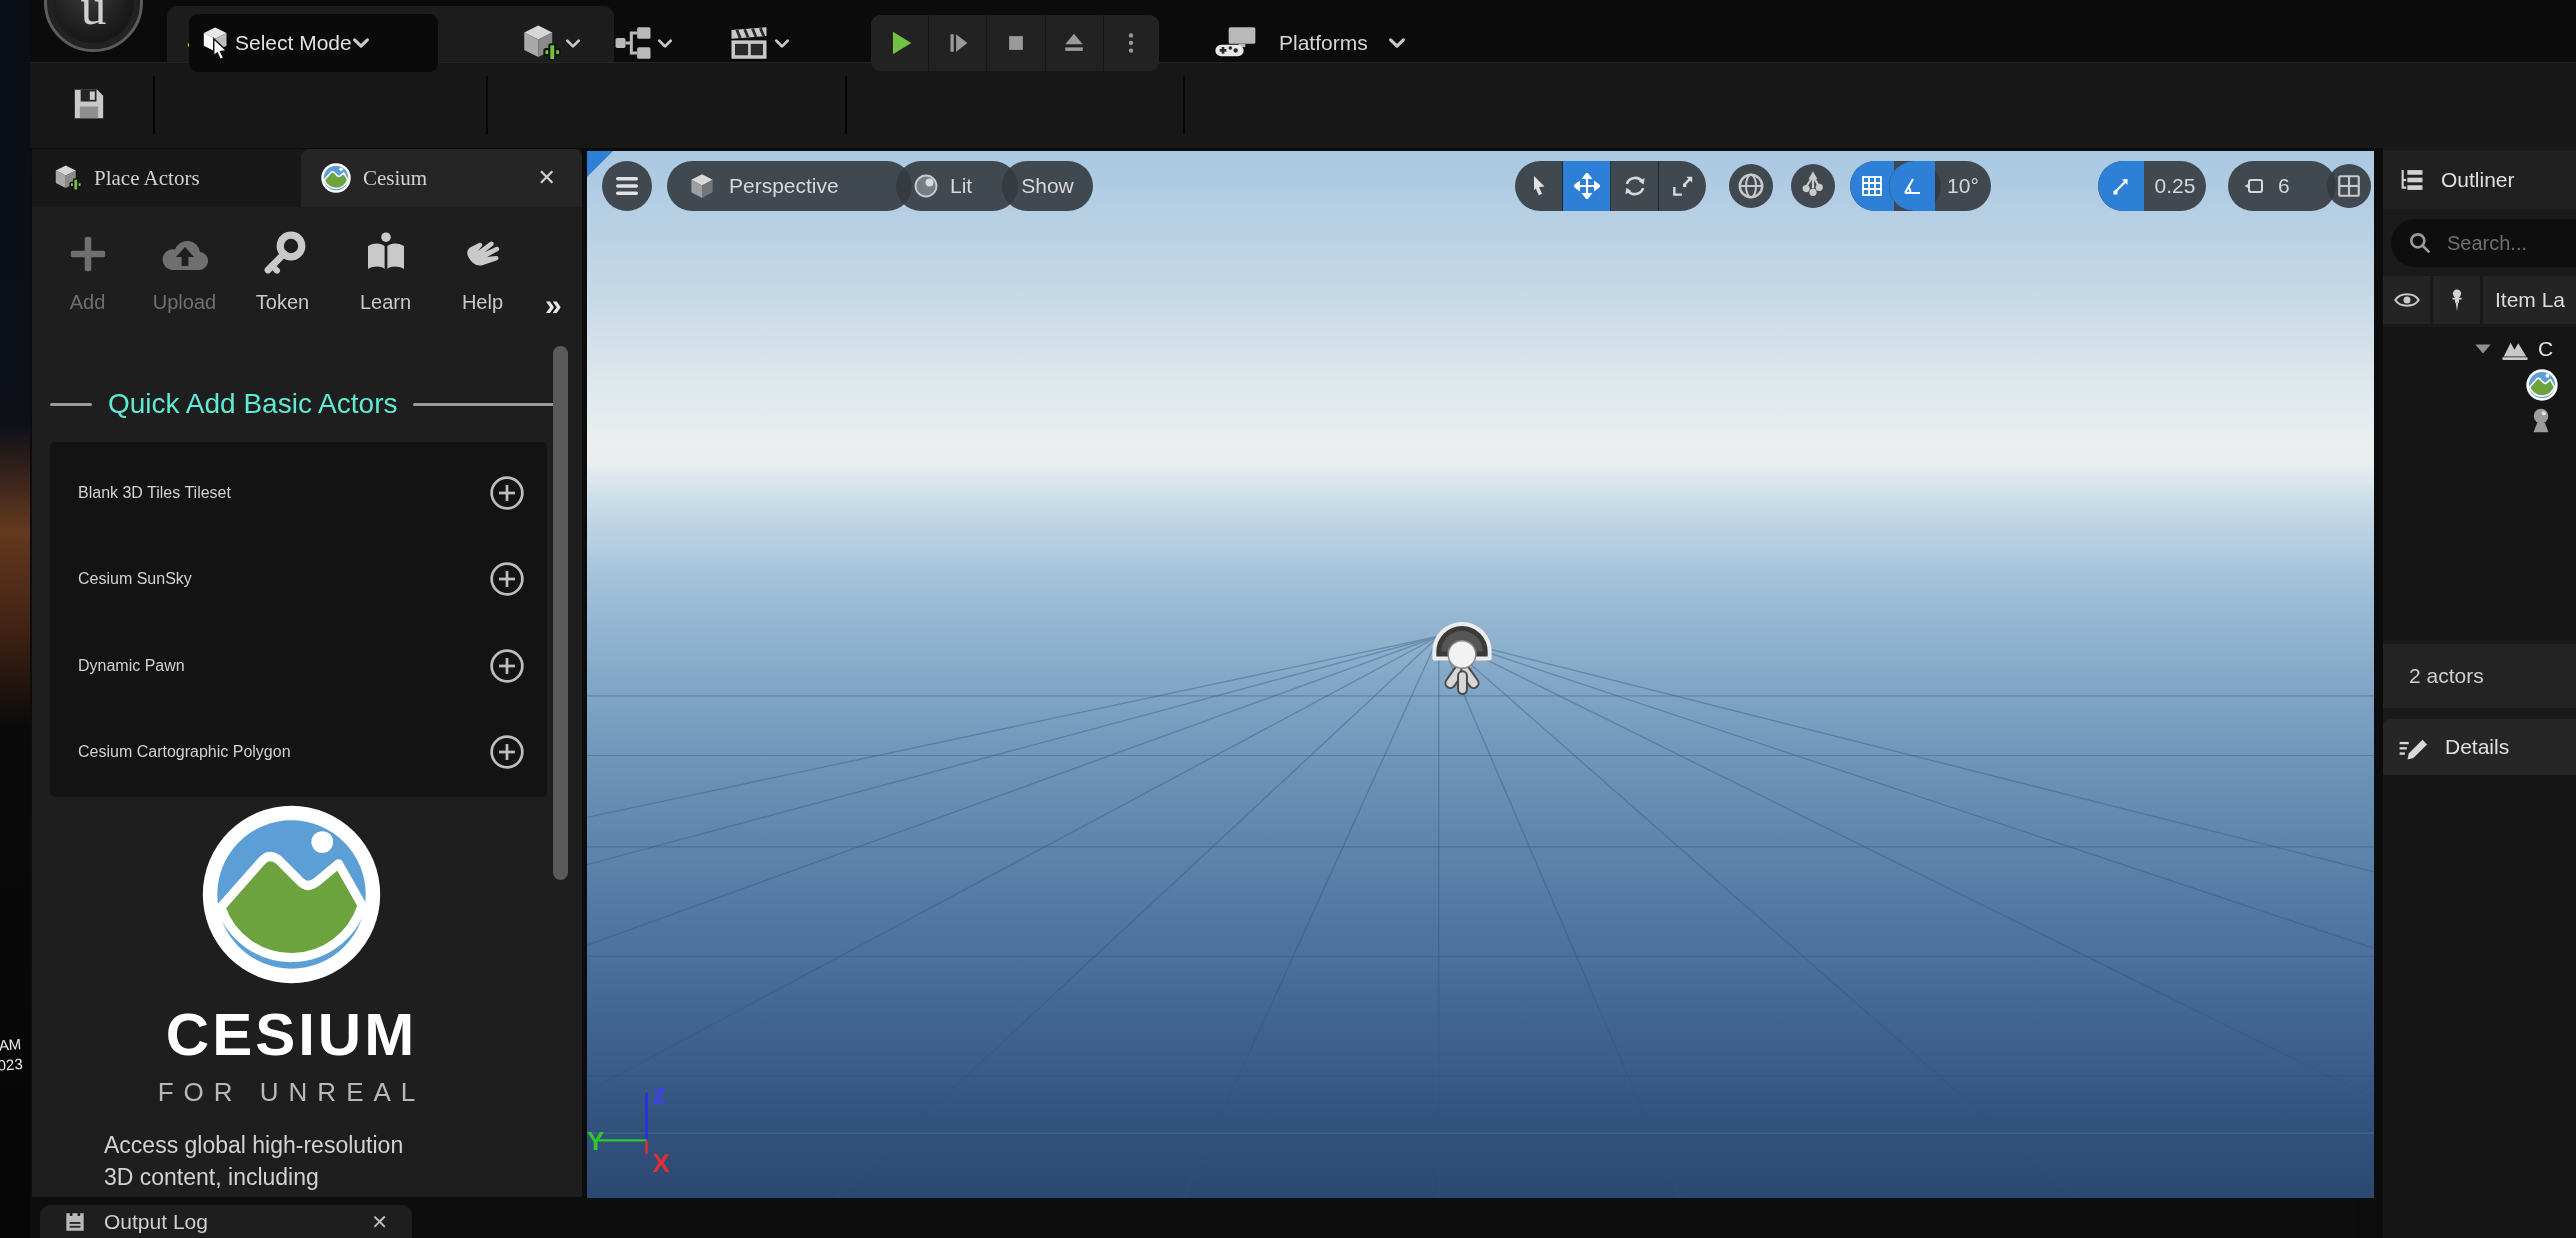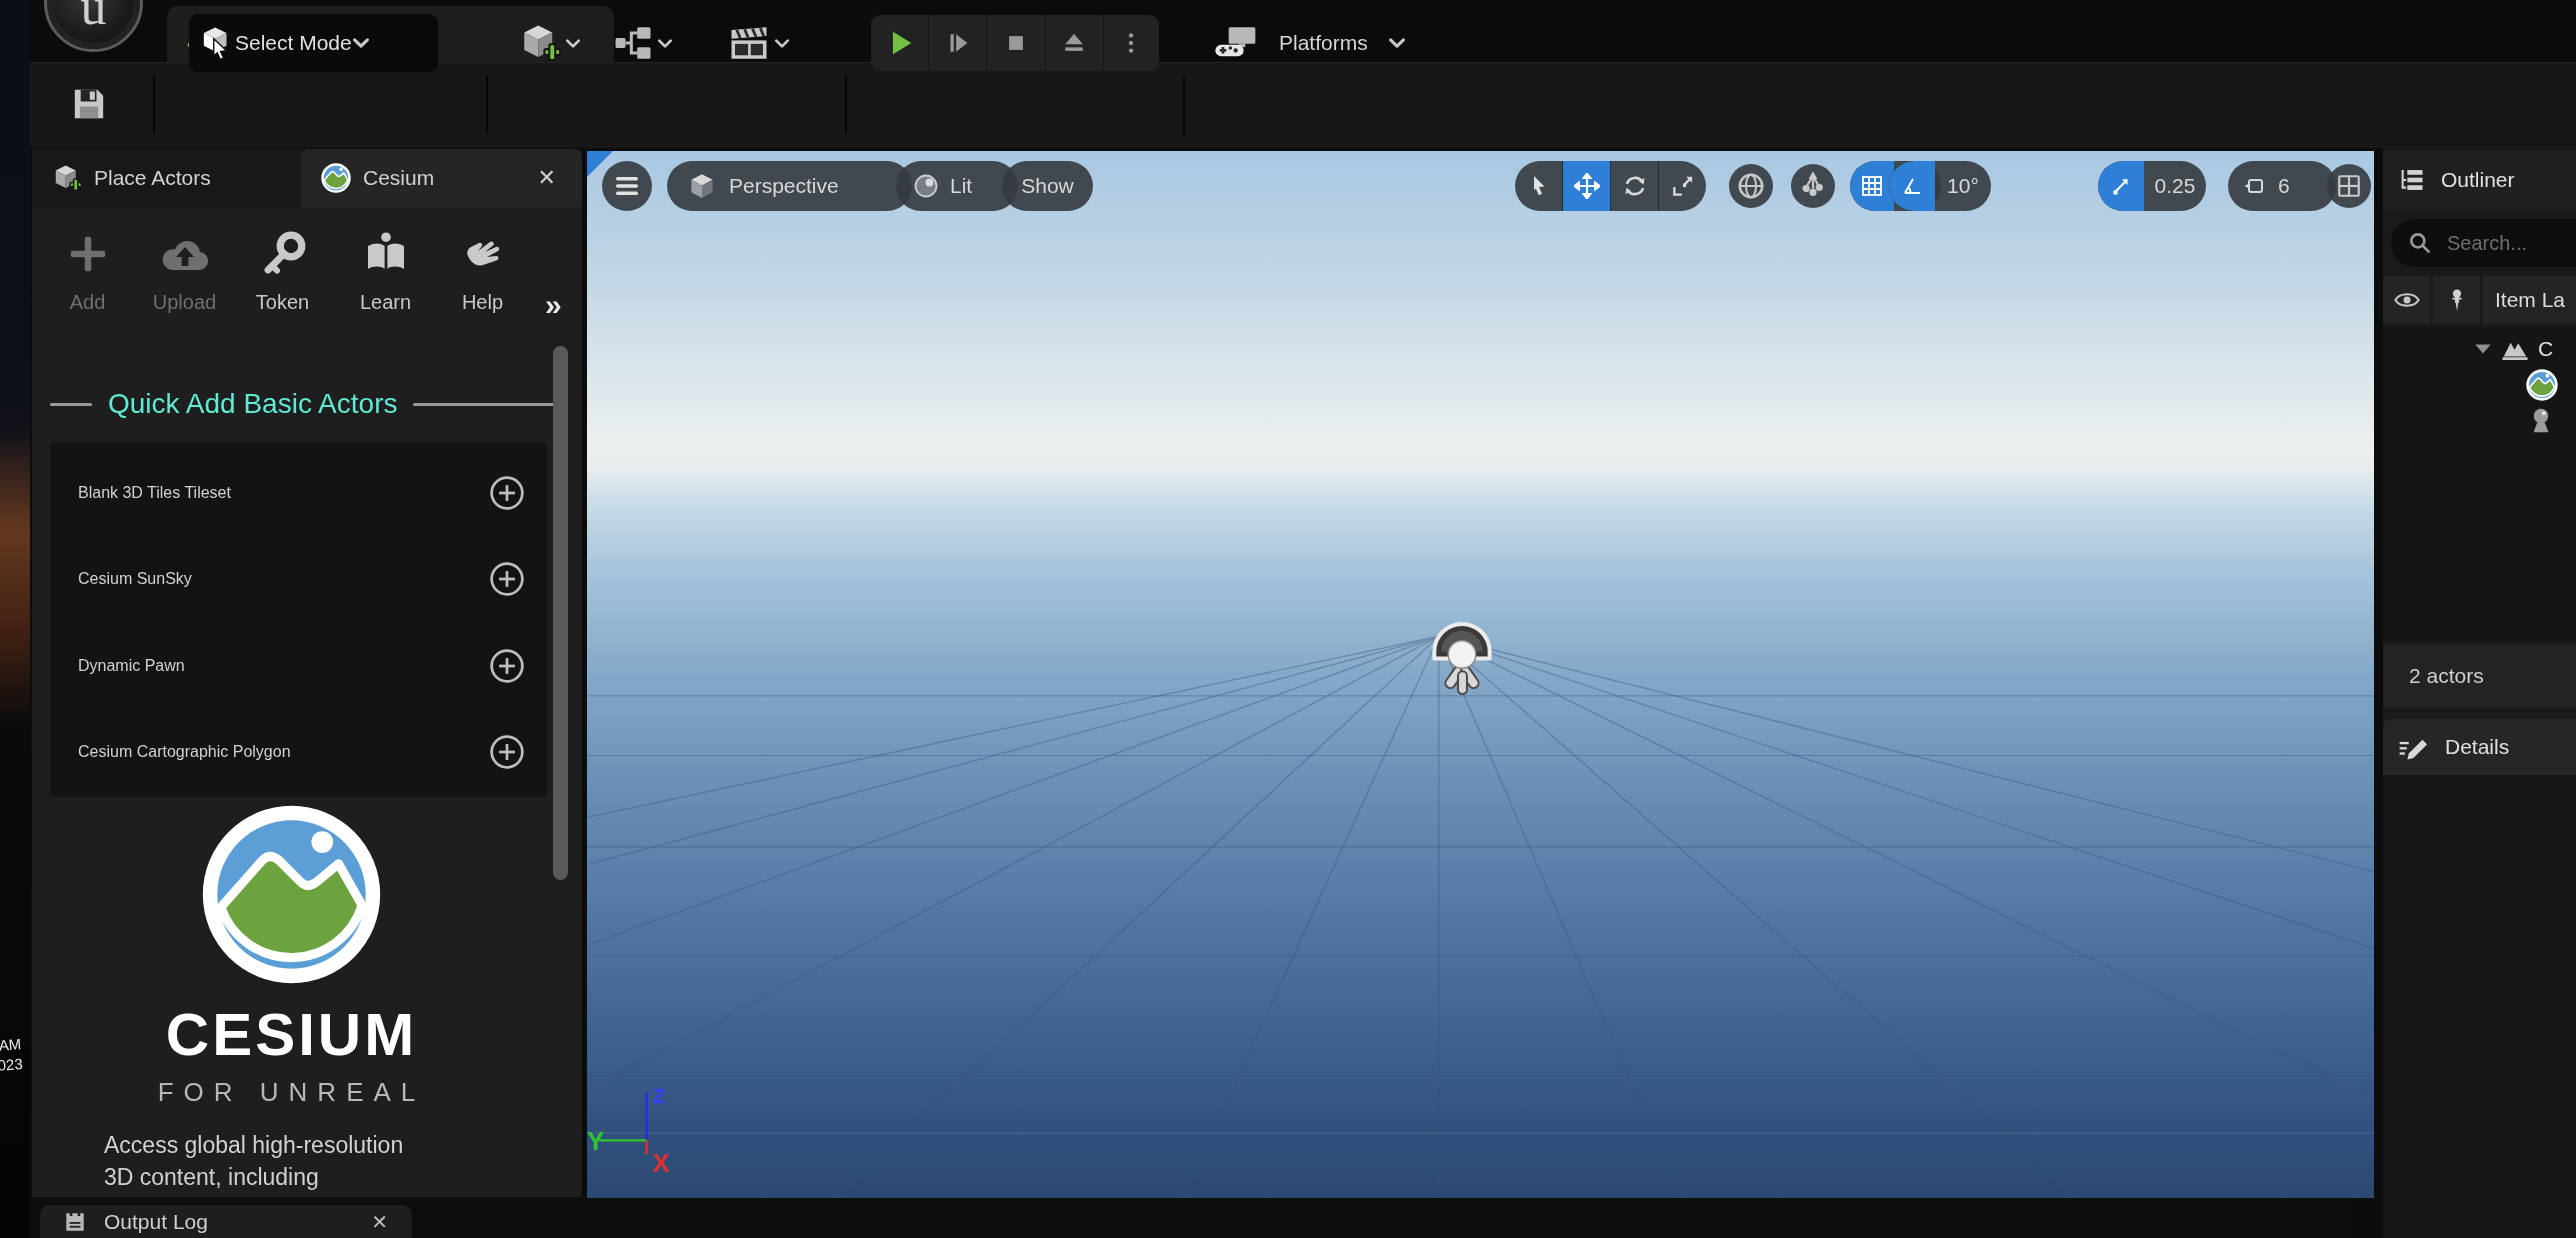--- a/index.html
+++ b/index.html
@@ -37,21 +37,21 @@
   .selectmode .lbl{font-size:21px;color:#e0e0e0;}
   .playgroup{left:841px;top:15px;width:288px;height:56px;background:#222222;border-radius:9px;display:flex;}
   .playcell{width:58px;height:56px;display:flex;align-items:center;justify-content:center;border-right:1px solid #161616;}
   .playcell:last-child{border-right:none;width:56px;}
   .platforms{left:1175px;top:15px;height:56px;display:flex;align-items:center;gap:20px;padding:0 10px;}
   .platforms .lbl{font-size:21px;color:#d6d6d6;}
 
   
   .left-panel{left:2px;top:149px;width:550px;height:1048px;background:#1e1e1e;overflow:hidden;}
   .lp-tabbar{position:absolute;left:0;top:0;width:550px;height:58px;background:#141414;display:flex;}
-  .lp-tab{height:58px;display:flex;align-items:center;gap:12px;font-size:21px;color:#d2d2d2;padding:0 20px;}
+  .lp-tab{height:58px;display:flex;align-items:center;gap:12px;font-size:21px;color:#d2d2d2;padding:0 20px;font-family:Liberation Serif, serif;}
   .lp-tab.inactive{width:229px;background:#181818;}
   .lp-tab.active{flex:1;background:#252525;border-radius:8px 8px 0 0;}
   .lp-close{margin-left:auto;color:#cfcfcf;font-size:22px;padding-right:6px;}
   .lp-actions{position:absolute;left:0;top:58px;width:550px;height:144px;}
   .lp-action{position:absolute;top:16px;width:95px;text-align:center;}
   .lp-action .ico{height:62px;display:flex;align-items:center;justify-content:center;}
   .lp-action .cap{font-size:20px;margin-top:6px;color:#c9c9c9;}
   .lp-action.dim .cap{color:#6f6f6f;}
   .lp-overflow{position:absolute;left:513px;top:81px;color:#e8e8e8;font-size:30px;font-weight:bold;letter-spacing:-4px;}
   .qa-header{position:absolute;left:18px;top:239px;width:509px;display:flex;align-items:center;gap:16px;}

